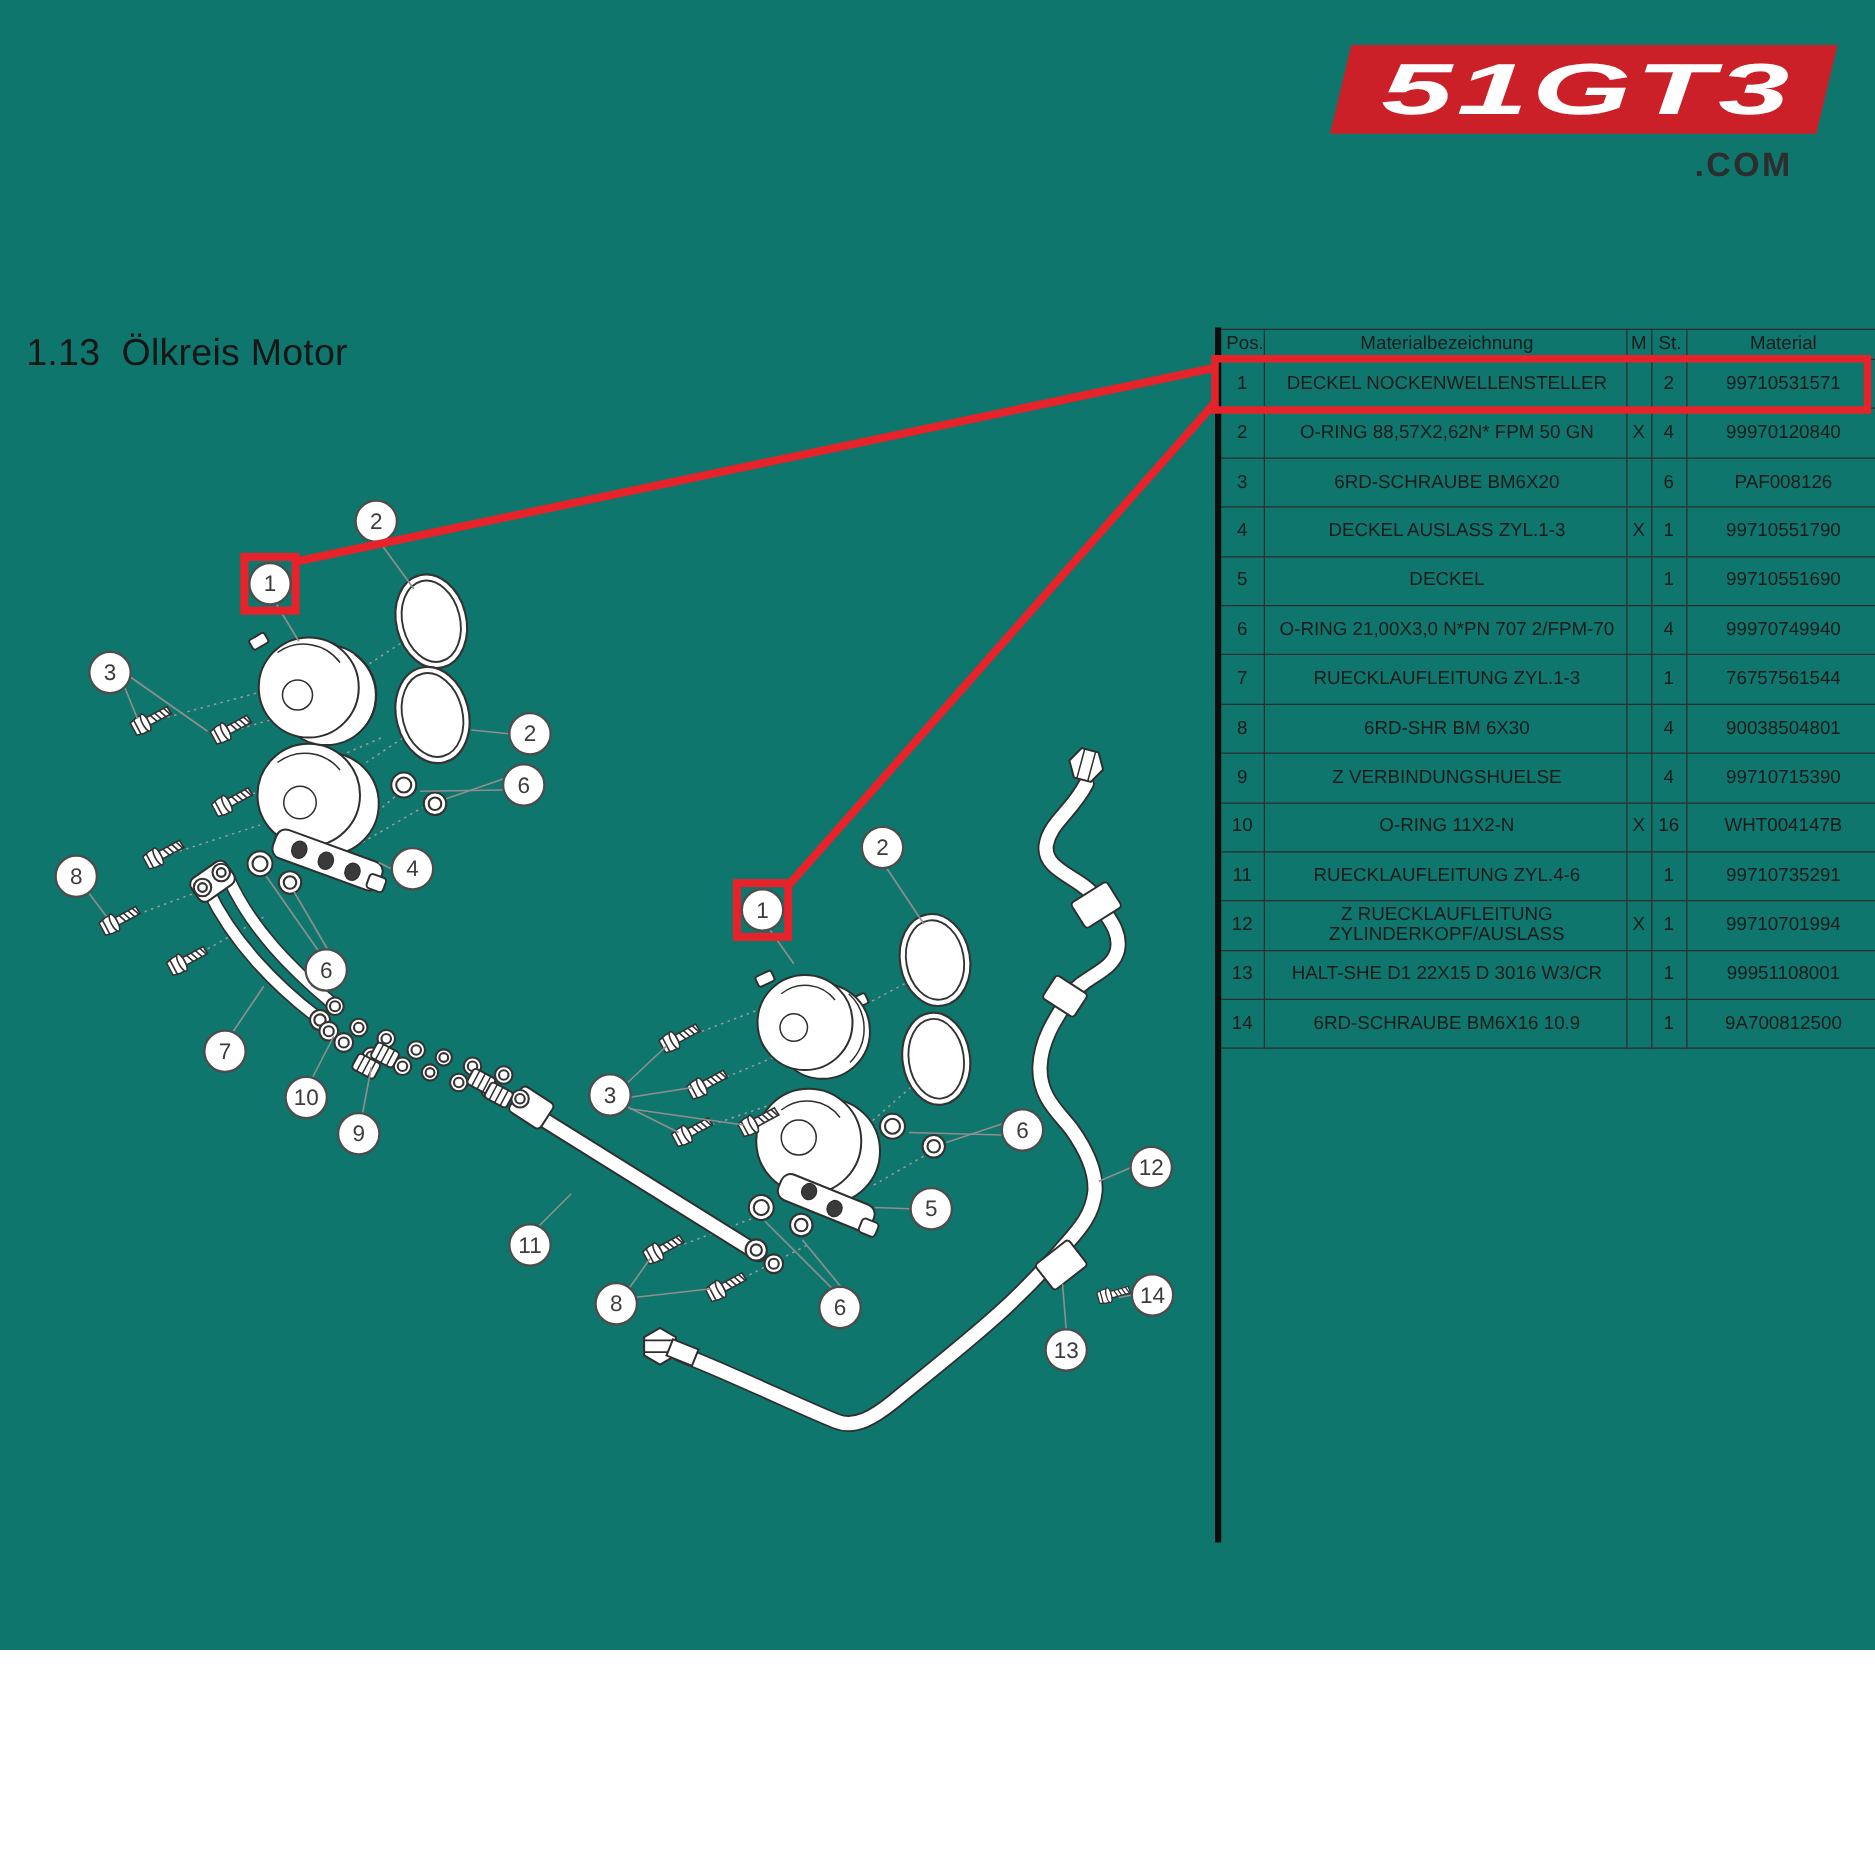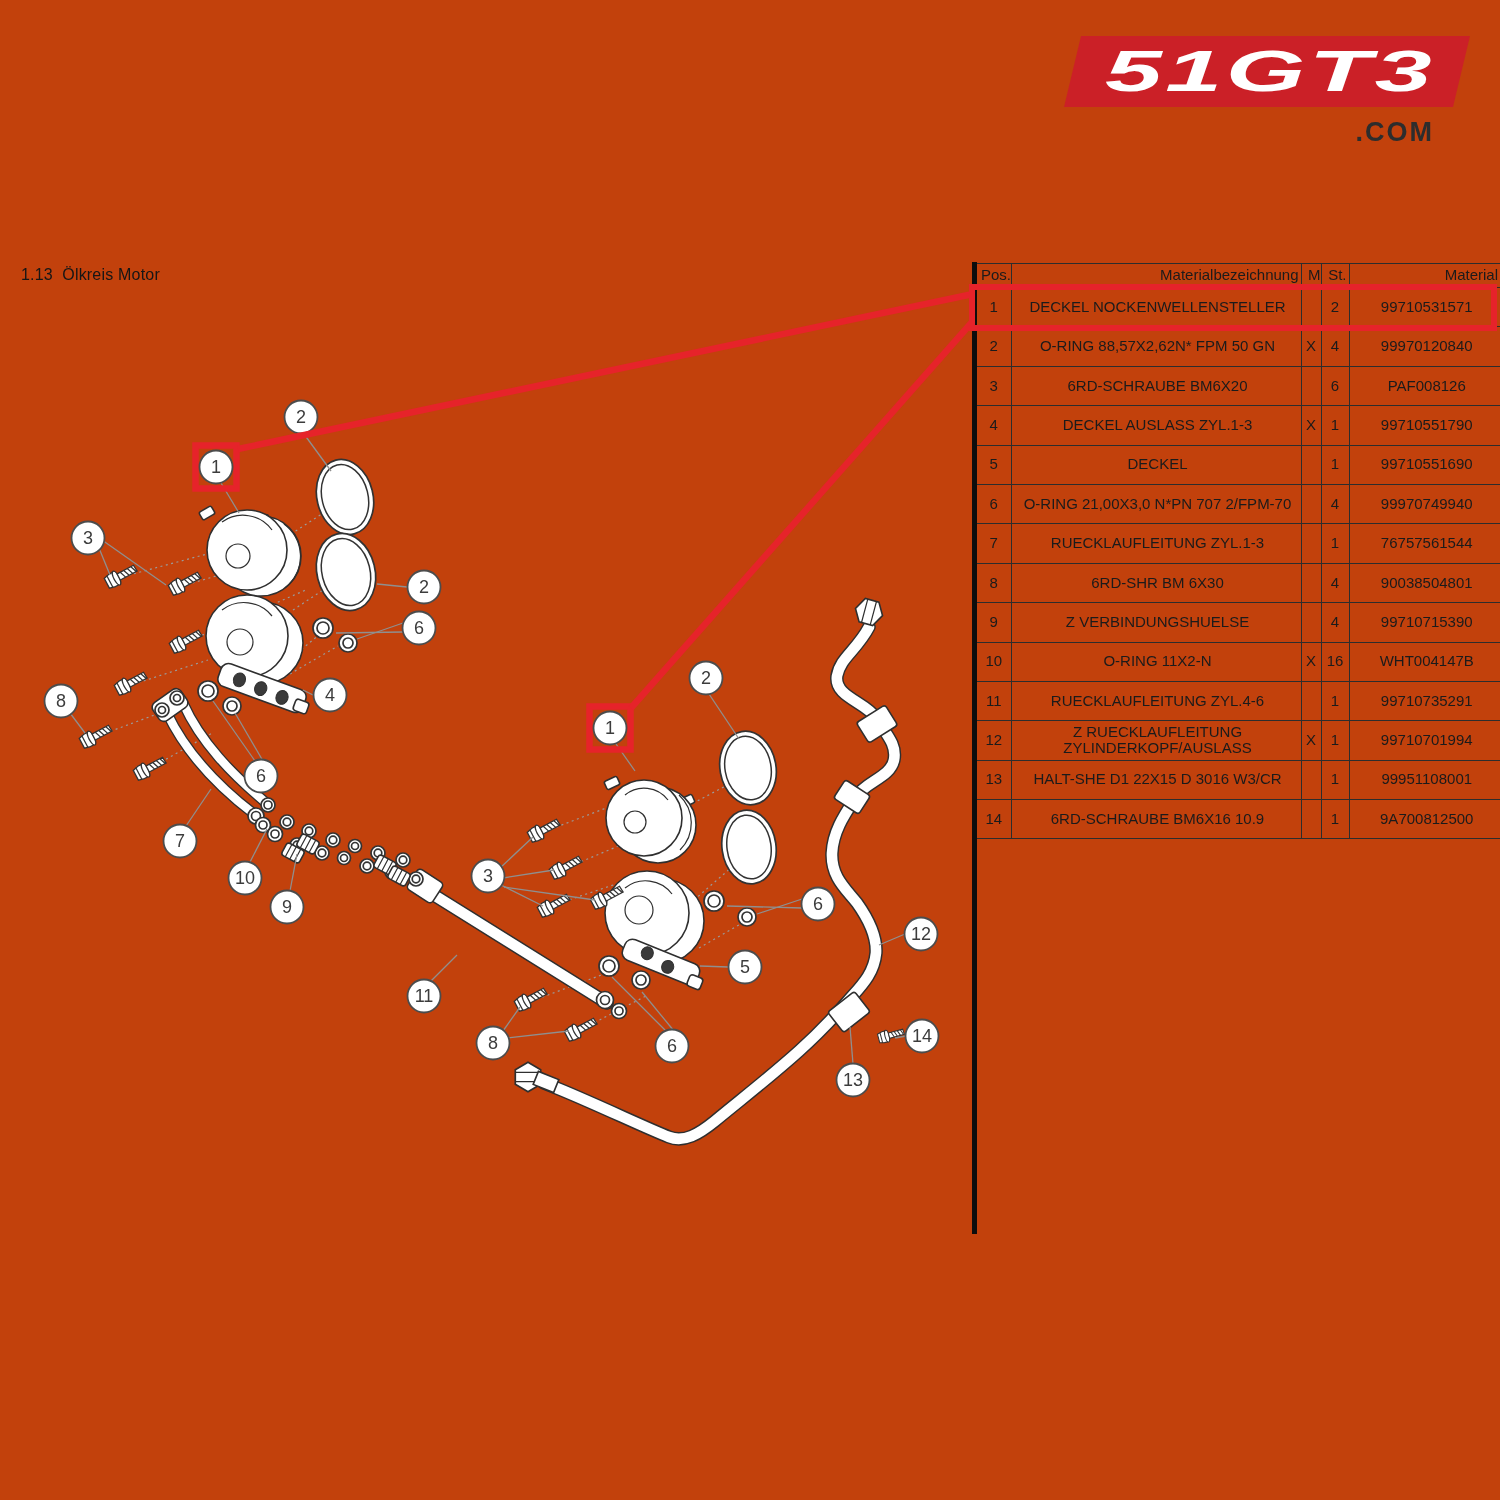--- a/index.html
+++ b/index.html
@@ -1,24 +1,24 @@
 <!DOCTYPE html>
 <html style="--annot: #e6232a; --logo-red: #cb2027;"><head>
 <meta charset="utf-8">
 <style>
   :root{
     --annot:#e6232a;
     --logo-red:#cb2027;
     --ink:#2f2f2f;
   }
   html,body{margin:0;padding:0;background:#fff;}
-  #stage{position:relative;width:1500px;height:1500px;background:#c2410c;overflow:hidden;
+  #stage{position:relative;width:1500px;height:1320px;background:#0f766e;overflow:hidden;
          font-family:"Liberation Sans",sans-serif;}
   
-  .title{position:absolute;left:21px;top:266px;font-size:16px;font-weight:400;
+  .title{position:absolute;left:21px;top:266px;font-size:30px;font-weight:400;
          color:#161616;white-space:pre;letter-spacing:.2px;}
   
   #diagram{position:absolute;left:0;top:0;}
   .part{fill:#fff;stroke:var(--ink);stroke-width:1.6;}
   .part-thin{fill:none;stroke:var(--ink);stroke-width:1.2;}
   .dark{fill:#3a3a3a;stroke:var(--ink);stroke-width:1;}
   .orr{fill:#fff;stroke:#333;stroke-width:1.7;}
   .orr2{fill:none;stroke:#333;stroke-width:1.5;}
   .dot{stroke:#9b9b9b;stroke-width:1.2;stroke-dasharray:2 3.5;fill:none;}
   .leader{stroke:#8f8f8f;stroke-width:1.3;fill:none;}
@@ -37,21 +37,21 @@
   .logo-tld{font-family:"Liberation Sans",sans-serif;font-weight:bold;font-size:27px;
             fill:#2d2d2d;text-anchor:end;letter-spacing:2px;}
   
   .tbar{position:absolute;left:972px;top:262px;width:5px;height:972px;background:#0d0d0d;}
   #parts-table{position:absolute;left:977px;top:263px;width:523px;border-collapse:collapse;
                table-layout:fixed;font-size:15px;line-height:1.12;color:#1b1b1b;}
   #parts-table th,#parts-table td{border:1.4px solid #2d2d2d;overflow:hidden;
                font-weight:400;vertical-align:middle;padding:0 2px;}
   #parts-table th:first-child,#parts-table td:first-child{border-left:none;}
   #parts-table th:last-child,#parts-table td:last-child{border-right:none;}
-  #parts-table thead th{height:23px;text-align:right;padding-left:4px;}
+  #parts-table thead th{height:23px;text-align:center;padding-left:4px;}
   #parts-table tbody td{height:38.4px;}
   .c-pos{text-align:center;}
   .c-name{text-align:center;padding-left:5px !important;}
   .c-m{text-align:center;padding:0 !important;}
   .c-st{text-align:center;}
   .c-mat{text-align:center;padding-left:6px !important;}
   #row-highlight{position:absolute;left:969px;top:284px;width:528px;height:47px;
                  border:6.5px solid var(--annot);box-sizing:border-box;pointer-events:none;}
 </style>
 </head>

